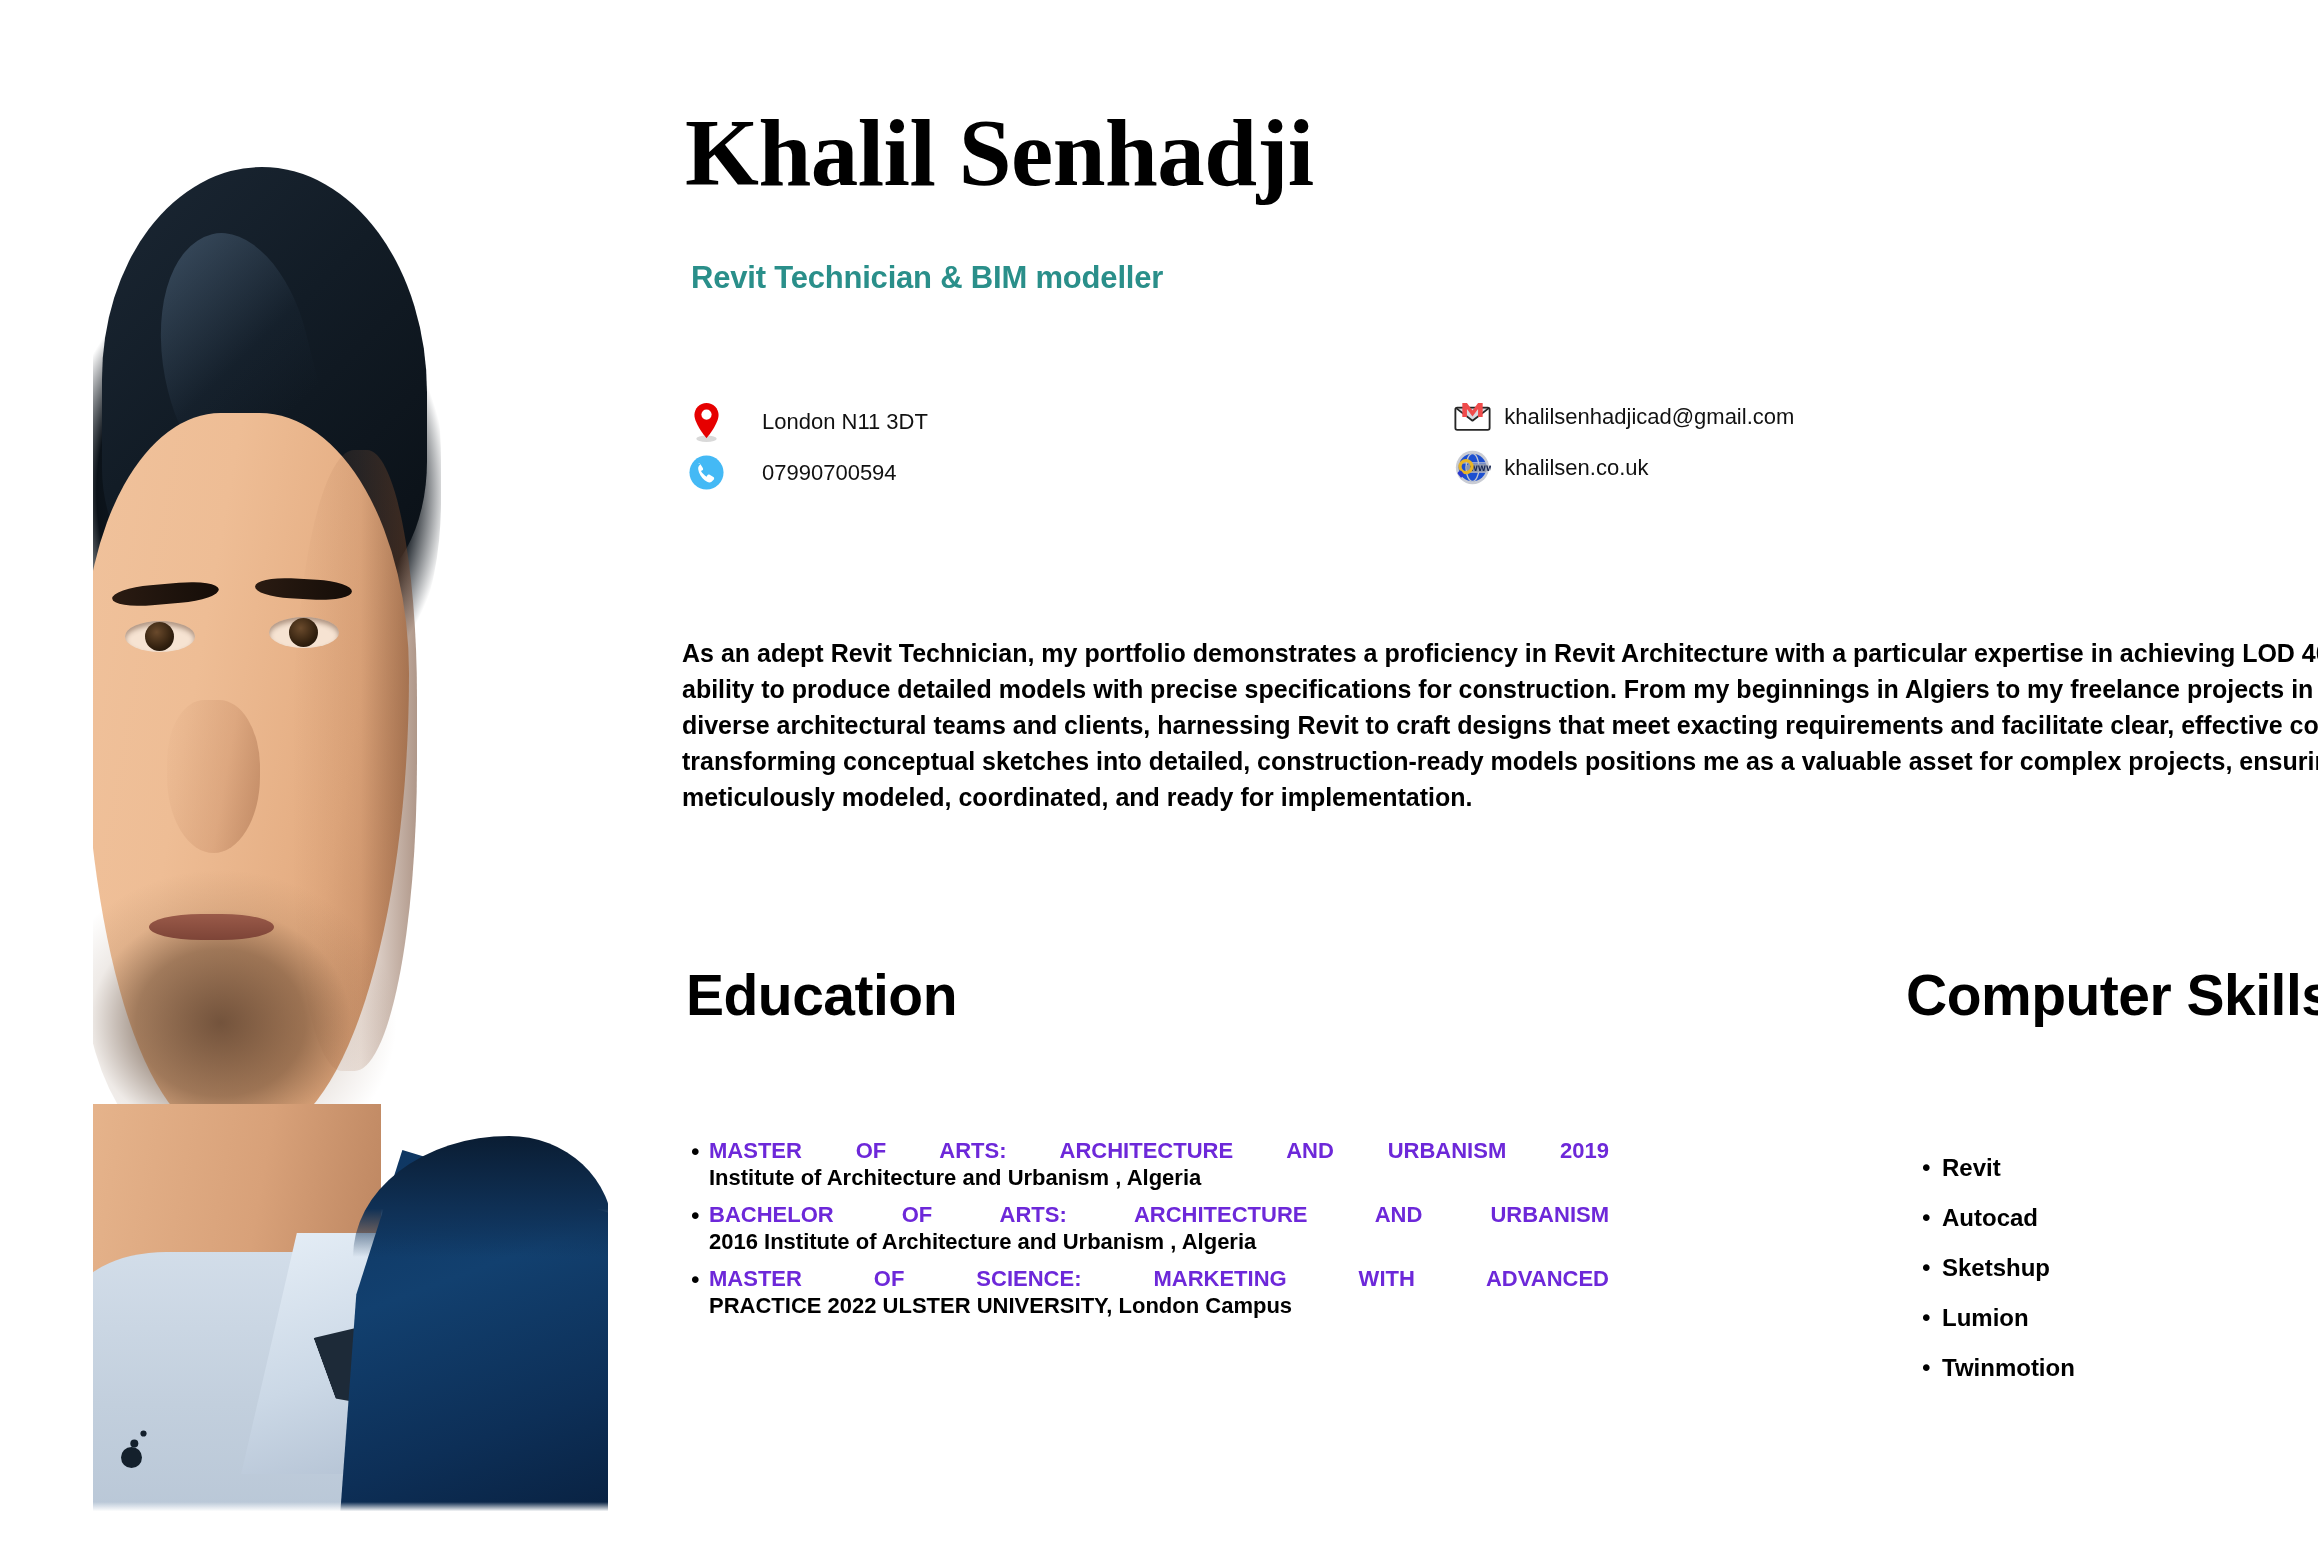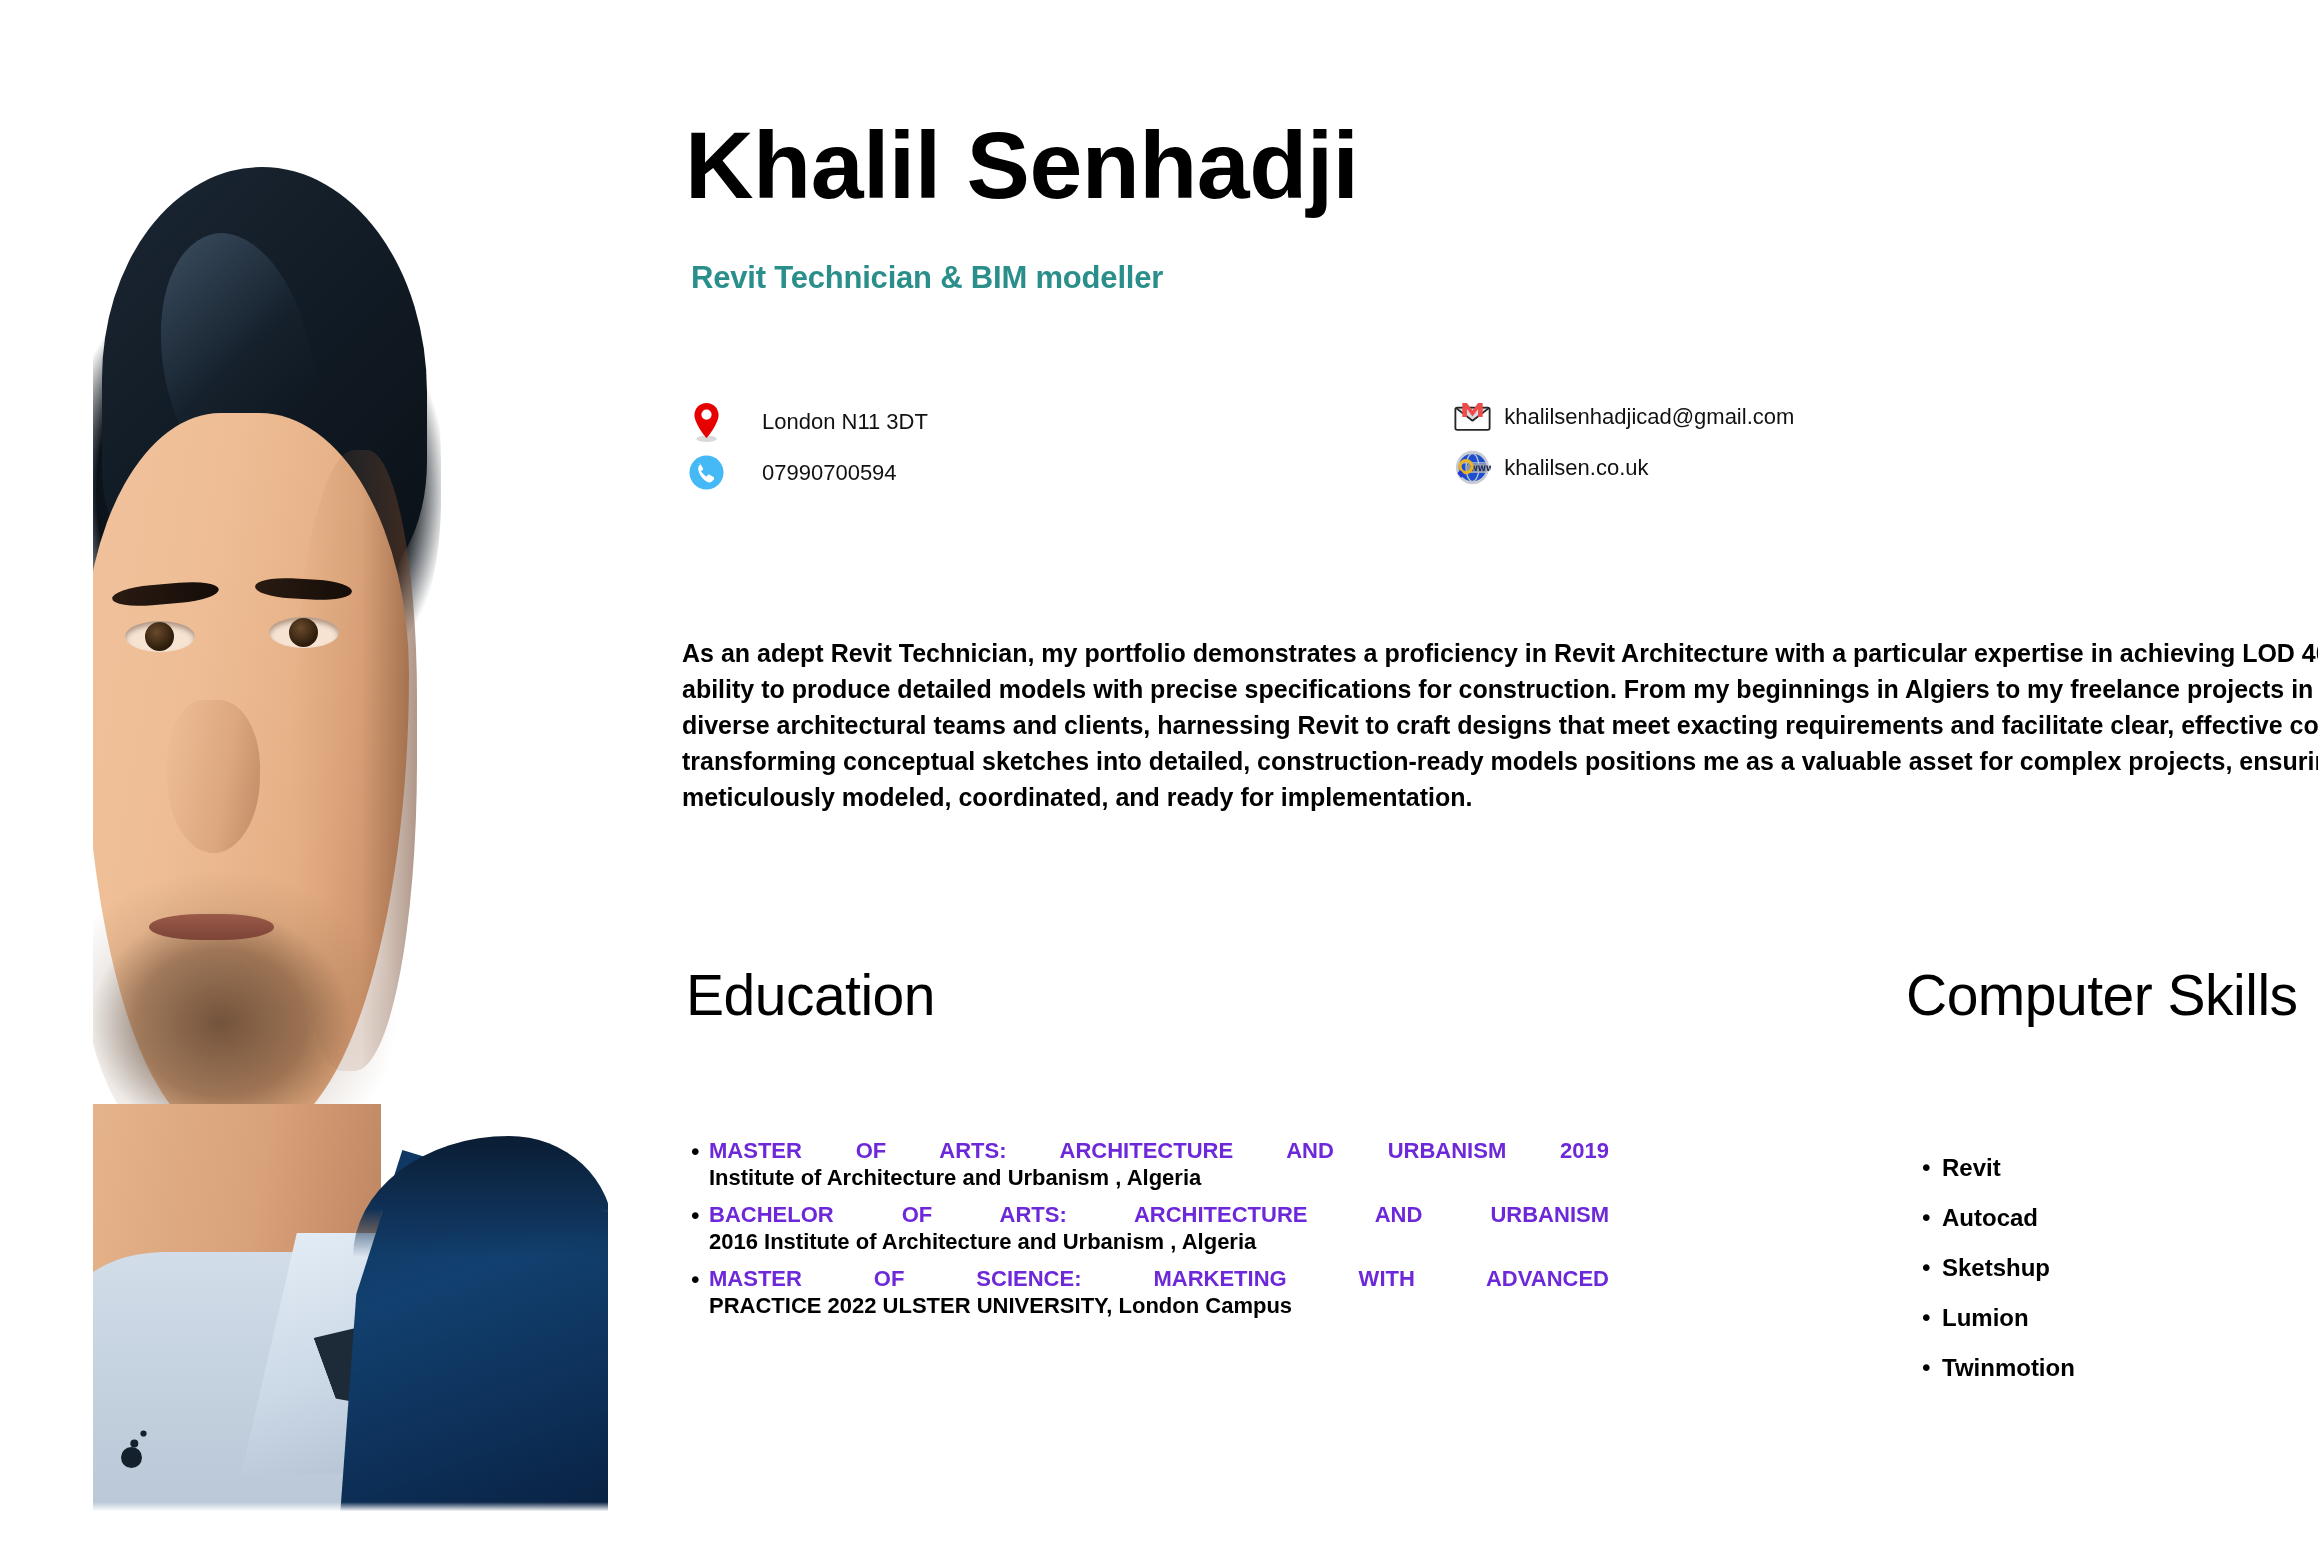--- a/index.html
+++ b/index.html
@@ -120,23 +120,23 @@
     border-radius:50%; background:#14202c;
     box-shadow:2.8px -14px 0 -6.5px #14202c, 12px -24px 0 -7.4px #14202c;
   }
   .ph-bottom-fade {
     position:absolute; left:0; bottom:0; width:100%; height:12px;
     background:linear-gradient(180deg, rgba(255,255,255,0) 0%, #ffffff 78%);
   }
 
   
   .name {
-    position:absolute; left:685px; top:118px;
+    position:absolute; left:685px; top:106px;
     font-size:95px; font-weight:700; letter-spacing:-0.5px;
-    color:#000; line-height:1; white-space:nowrap;
+    color:#000; line-height:1; white-space:nowrap;font-family:Liberation Serif, serif;
   }
   .title {
     position:absolute; left:691px; top:260px;
     font-size:31px; font-weight:700; color:#2a8f8a;
     letter-spacing:-0.2px; white-space:nowrap;
   }
 
   
   .contact { position:absolute; left:685px; top:396px; }
   .c-col { position:absolute; }
@@ -151,21 +151,21 @@
   .c-row.right-row .c-text { margin-left:10.2px; }
 
   
   .summary {
     position:absolute; left:682px; top:635px; width:2059px;
     font-size:25px; font-weight:700; line-height:1.44; color:#000;
   }
 
   
   .sec-head {
-    position:absolute; font-size:57px; font-weight:400; color:#000;
+    position:absolute; font-size:57px; font-weight:700; color:#000;
     letter-spacing:-0.5px; line-height:1;
   }
   .sec-head.edu { left:686px; top:967px; }
   .sec-head.skills { left:1906px; top:967px; }
 
   
   .edu-list { position:absolute; left:682px; top:1138px; width:927px; }
   .edu-item { display:flex; margin-bottom:10.2px; }
   .edu-bullet {
     flex:0 0 27px; font-size:23px; line-height:1.22; color:#000; text-align:left;

